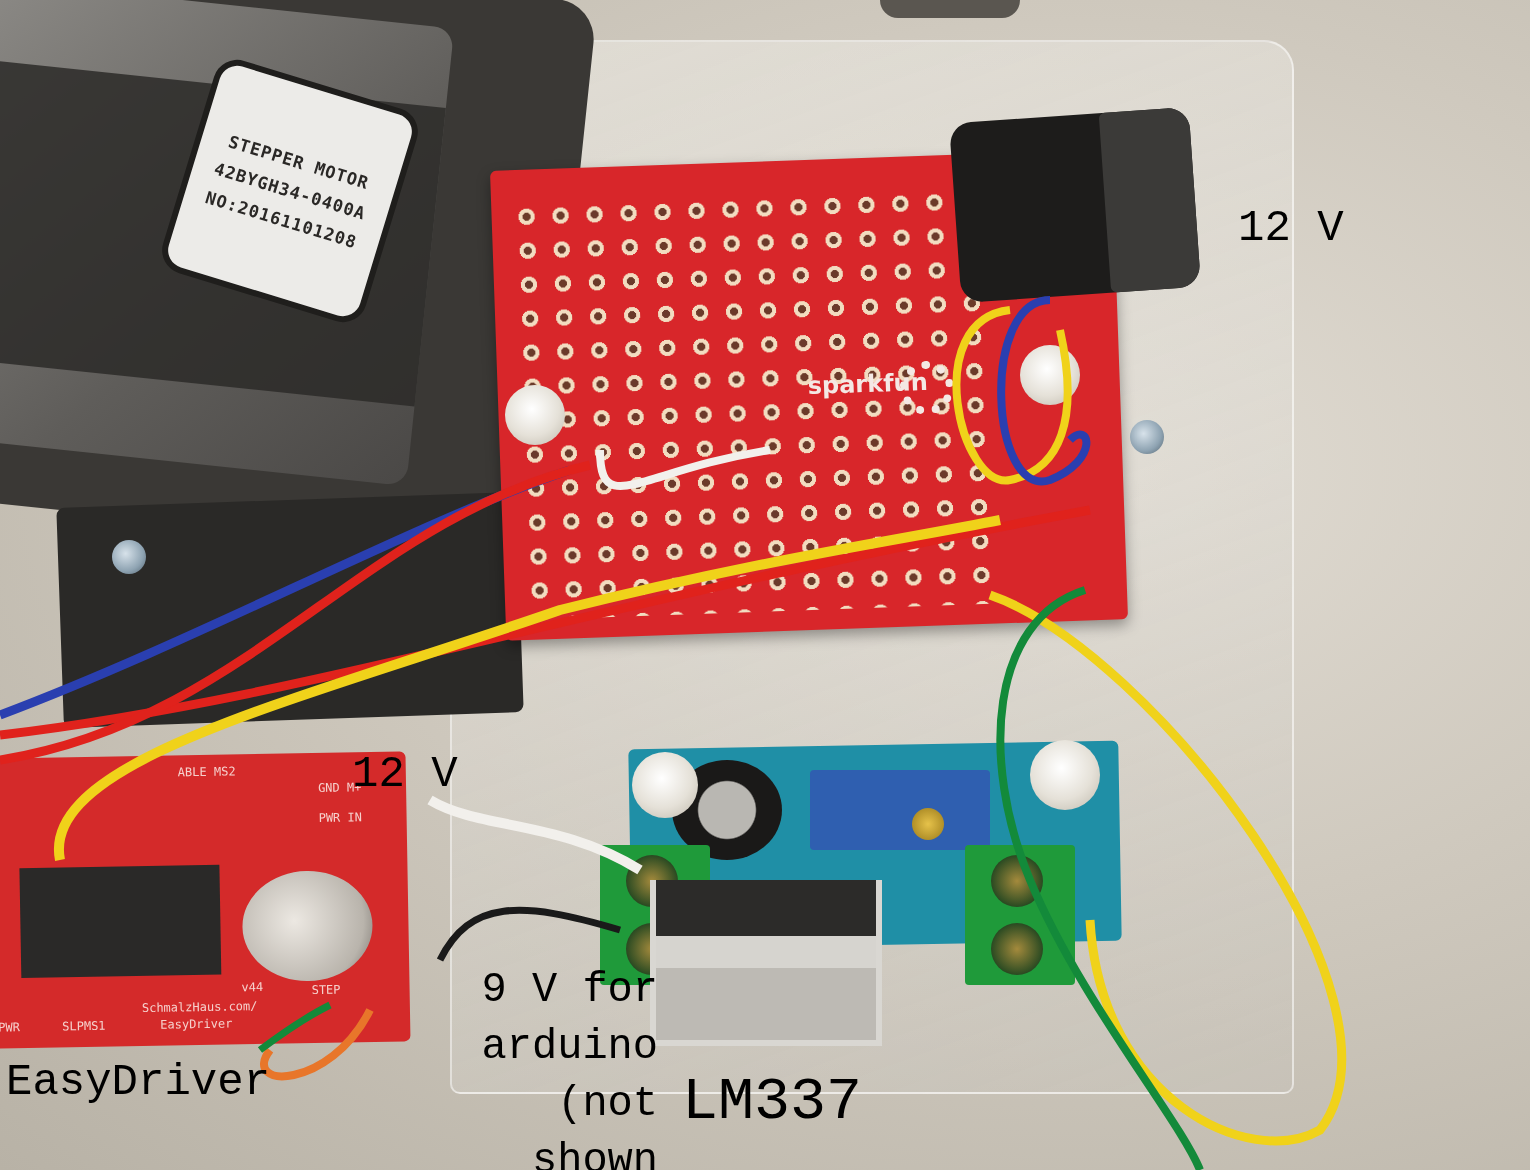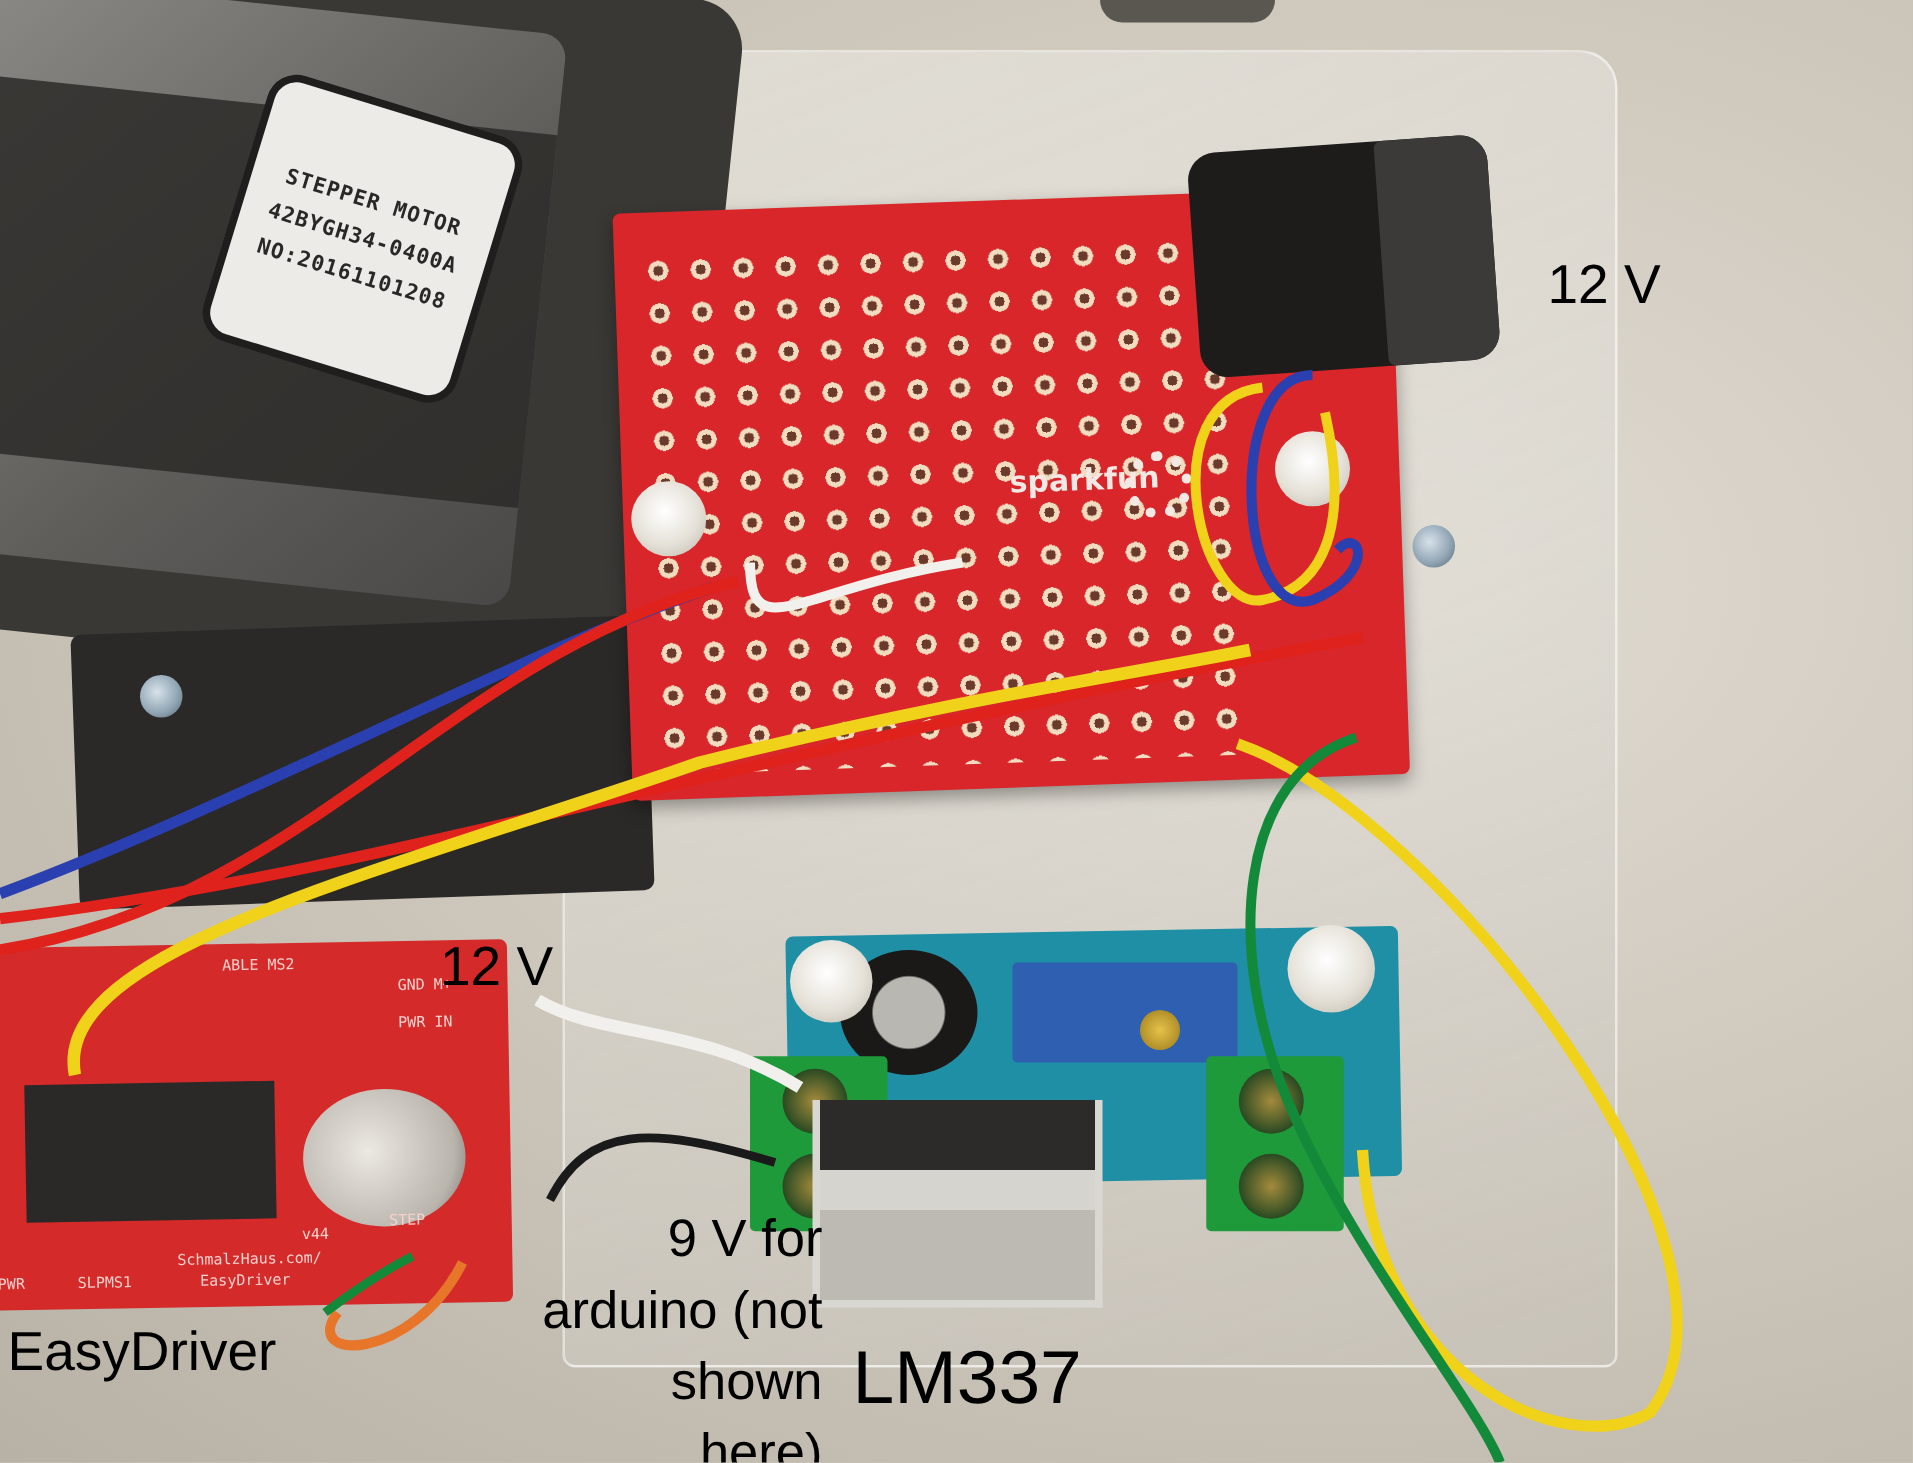--- a/index.html
+++ b/index.html
@@ -50,21 +50,21 @@
     .lm-cap { position: absolute; left: 672px; top: 760px; width: 110px; height: 100px; border-radius: 50%;
       background: radial-gradient(circle at 50% 50%, #b9b7b2 0 38%, #1a1918 40% 100%); }
     .trimpot { position: absolute; left: 810px; top: 770px; width: 180px; height: 80px; background: #2f5fb0; border-radius: 4px; }
     .trimscrew { position: absolute; left: 912px; top: 808px; width: 32px; height: 32px; border-radius: 50%; background: radial-gradient(circle, #e6c24a, #9a7a1a); }
     .terminal { position: absolute; width: 110px; height: 140px; background: #1f9a3a; border-radius: 4px; }
     .term-screw { position: absolute; left: 26px; width: 52px; height: 52px; border-radius: 50%; background: radial-gradient(circle, #a48a3c, #2a4a22 70%); }
     .heatsink { position: absolute; left: 650px; top: 880px; width: 220px; height: 160px;
       background: linear-gradient(180deg, #2c2b29 0 35%, #d6d4cf 35% 55%, #bdbab4 55% 100%);
       border: 6px solid #d9d7d2; border-top: none; }
     svg.wires { position: absolute; left: 0; top: 0; }
-    .label { position: absolute; color: #000; font-family: Liberation Sans, sans-serif; line-height: 1; white-space: nowrap; }
+    .label { position: absolute; color: #000; font-family: Liberation Mono, monospace; line-height: 1; white-space: nowrap; }
     .label-12v-top { left: 1238px; top: 206px; font-size: 44px; }
     .label-12v-driver { left: 352px; top: 752px; font-size: 44px; }
     .label-9v { left: 428px; top: 962px; font-size: 42px; line-height: 1.36; white-space: normal; width: 230px; text-align: right; }
     .label-lm337 { left: 682px; top: 1072px; font-size: 60px; }
     .label-easydriver { left: 6px; top: 1060px; font-size: 44px; }
   </style>
 </head>
 <body>
 
 <div class="scene">
@@ -97,21 +97,21 @@
     <div class="jack-face"></div>
   </div>
 
   <div class="easydriver">
     <div class="ed-chip"></div>
     <div class="ed-cap"></div>
     <div class="ed-silk" style="left:190px;top:10px;">ABLE MS2</div>
     <div class="ed-silk" style="left:330px;top:28px;">GND M+</div>
     <div class="ed-silk" style="left:330px;top:58px;">PWR IN</div>
     <div class="ed-silk" style="left:250px;top:212px;margin-top:14px;">v44</div>
-    <div class="ed-silk" style="left:320px;top:216px;">STEP</div>
+    <div class="ed-silk" style="left:320px;top:230px;">STEP</div>
     <div class="ed-silk" style="left:150px;top:245px;">SchmalzHaus.com/</div>
     <div class="ed-silk" style="left:168px;top:262px;">EasyDriver</div>
     <div class="ed-silk" style="left:70px;top:262px;">SLPMS1</div>
     <div class="ed-silk" style="left:6px;top:262px;">PWR</div>
   </div>
 
   <div class="lm-board"></div>
   <div class="lm-cap"></div>
   <div class="trimpot"></div>
   <div class="trimscrew"></div>

